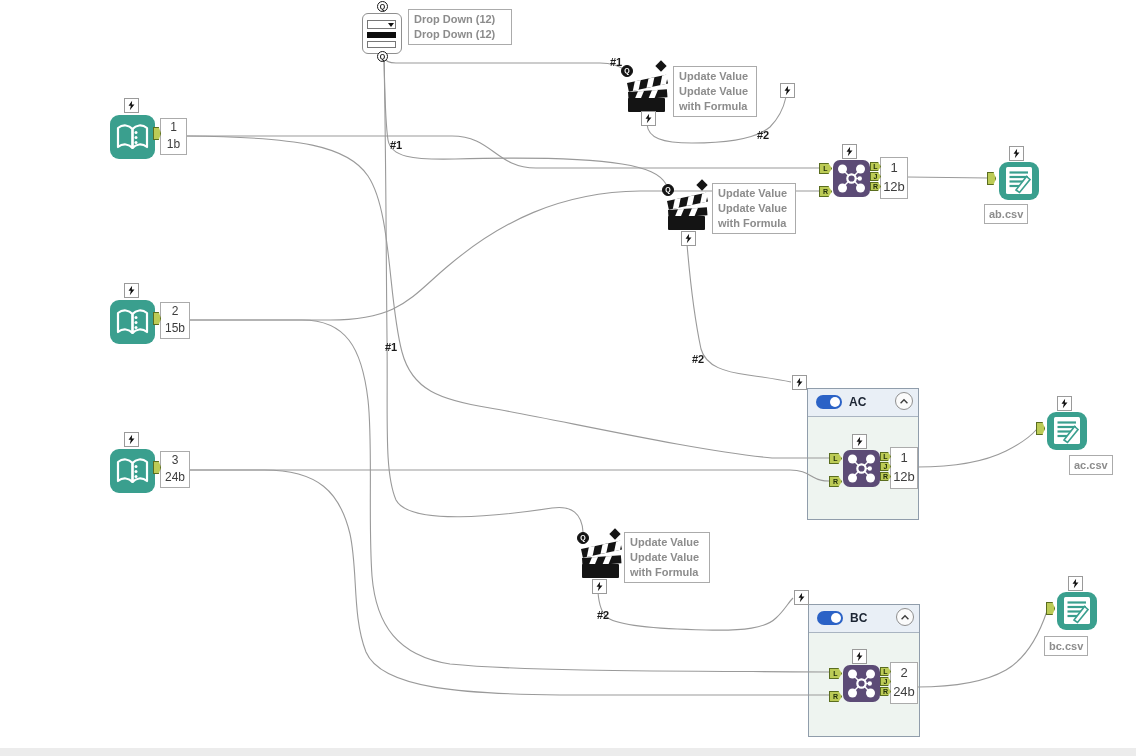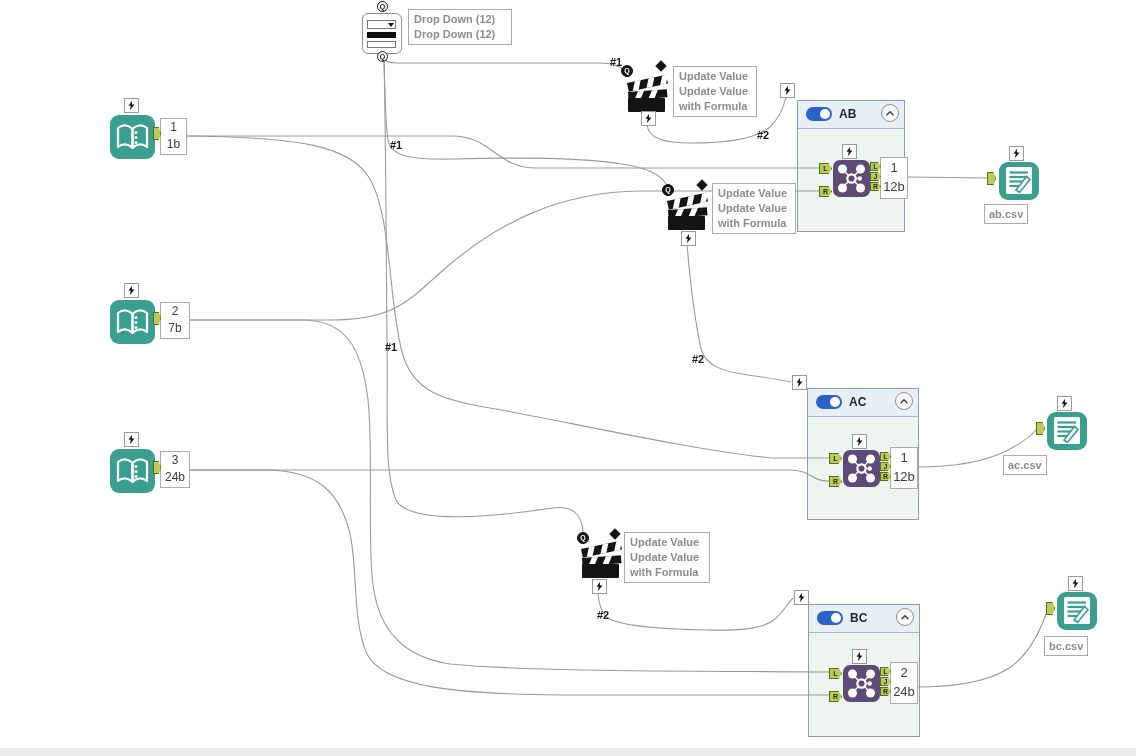--- a/index.html
+++ b/index.html
@@ -129,21 +129,21 @@
       <path d="M8,13 C13,9 19,10 22.5,14 L22.5,33 C19,29 13,28 8,32 Z" fill="none" stroke="#fff" stroke-width="2.2" stroke-linejoin="round"></path>
       <path d="M37,13 C32,9 26,10 22.5,14 L22.5,33 C26,29 32,28 37,32 Z" fill="none" stroke="#fff" stroke-width="2.2" stroke-linejoin="round"></path>
       <circle cx="26" cy="17.5" r="1.5" fill="#fff"></circle>
         <circle cx="26" cy="22.5" r="1.5" fill="#fff"></circle>
         <circle cx="26" cy="27.5" r="1.5" fill="#fff"></circle>
     </svg>
   </div>
   <div class="flag arrow" style="left:153px;top:312px;width:8px;height:13px"></div>
   <div class="num-annot" style="left:160px;top:302px;width:30px;height:37px">
     <div>2</div>
-    <div>7b</div>
+    <div>15b</div>
   </div>
 
   <div class="bolt-anchor" style="left:124px;top:432px">
       <svg width="11" height="11" viewBox="0 0 13 13">
         <path d="M7.2,0.8 L3,6.8 H5.7 L4.5,12 L10,5.2 H6.9 Z" fill="#111"></path>
       </svg>
     </div>
   <div class="tool teal" style="left:110px;top:449px">
     <svg width="45" height="44" viewBox="0 0 45 44">
       <path d="M8,13 C13,9 19,10 22.5,14 L22.5,33 C19,29 13,28 8,32 Z" fill="none" stroke="#fff" stroke-width="2.2" stroke-linejoin="round"></path>
@@ -250,33 +250,20 @@
     <div>Update Value</div>
     <div>Update Value</div>
     <div>with Formula</div>
   </div>
 
   <div class="bolt-anchor" style="left:780px;top:83px">
       <svg width="11" height="11" viewBox="0 0 13 13">
         <path d="M7.2,0.8 L3,6.8 H5.7 L4.5,12 L10,5.2 H6.9 Z" fill="#111"></path>
       </svg>
     </div>
-  <div class="container" style="left:797px;top:100px;width:108px;height:132px">
-    <div class="c-header">
-      <div class="toggle">
-          <div class="knob"></div>
-        </div>
-      <div class="c-title">AB</div>
-      <div class="collapse">
-          <svg width="12" height="10" viewBox="0 0 14 10">
-            <polyline points="3,7.5 7,3.5 11,7.5" fill="none" stroke="#3c3c3c" stroke-width="1.6"></polyline>
-          </svg>
-        </div>
-    </div>
-  </div>
   <div class="bolt-anchor" style="left:842px;top:144px">
       <svg width="11" height="11" viewBox="0 0 13 13">
         <path d="M7.2,0.8 L3,6.8 H5.7 L4.5,12 L10,5.2 H6.9 Z" fill="#111"></path>
       </svg>
     </div>
   <div class="tool join" style="left:833px;top:160px">
     <svg width="37" height="37" viewBox="0 0 37 37">
       <g stroke="#fff" stroke-width="1.4">
           <line x1="12" y1="12" x2="16" y2="16"></line>
           <line x1="25" y1="12" x2="21" y2="16"></line>
@@ -463,21 +450,21 @@
       <rect x="7" y="5" width="26" height="27" rx="1.5" fill="#fff"></rect>
       <g stroke="#3A9F8E" stroke-width="2.2">
           <line x1="10.5" y1="10.5" x2="29" y2="10.5"></line>
           <line x1="10.5" y1="15" x2="29" y2="15"></line>
           <line x1="10.5" y1="19.5" x2="25" y2="19.5"></line>
           <line x1="10.5" y1="24" x2="20" y2="24"></line>
         </g>
       <path d="M17,28 L27.5,14.5 L31,17.5 L20.5,30.5 Z" fill="#fff" stroke="#3A9F8E" stroke-width="1.6"></path>
     </svg>
   </div>
-  <div class="csv-label" style="left:1003px;top:455px">ac.csv</div>
+  <div class="csv-label" style="left:1069px;top:455px">ac.csv</div>
 
   <div class="bolt-anchor" style="left:1068px;top:576px">
       <svg width="11" height="11" viewBox="0 0 13 13">
         <path d="M7.2,0.8 L3,6.8 H5.7 L4.5,12 L10,5.2 H6.9 Z" fill="#111"></path>
       </svg>
     </div>
   <div class="flag arrow" style="left:1046px;top:602px;width:9px;height:13px"></div>
   <div class="tool teal" style="left:1057px;top:592px;width:40px;height:38px">
     <svg width="40" height="38" viewBox="0 0 40 38">
       <rect x="7" y="5" width="26" height="27" rx="1.5" fill="#fff"></rect>

